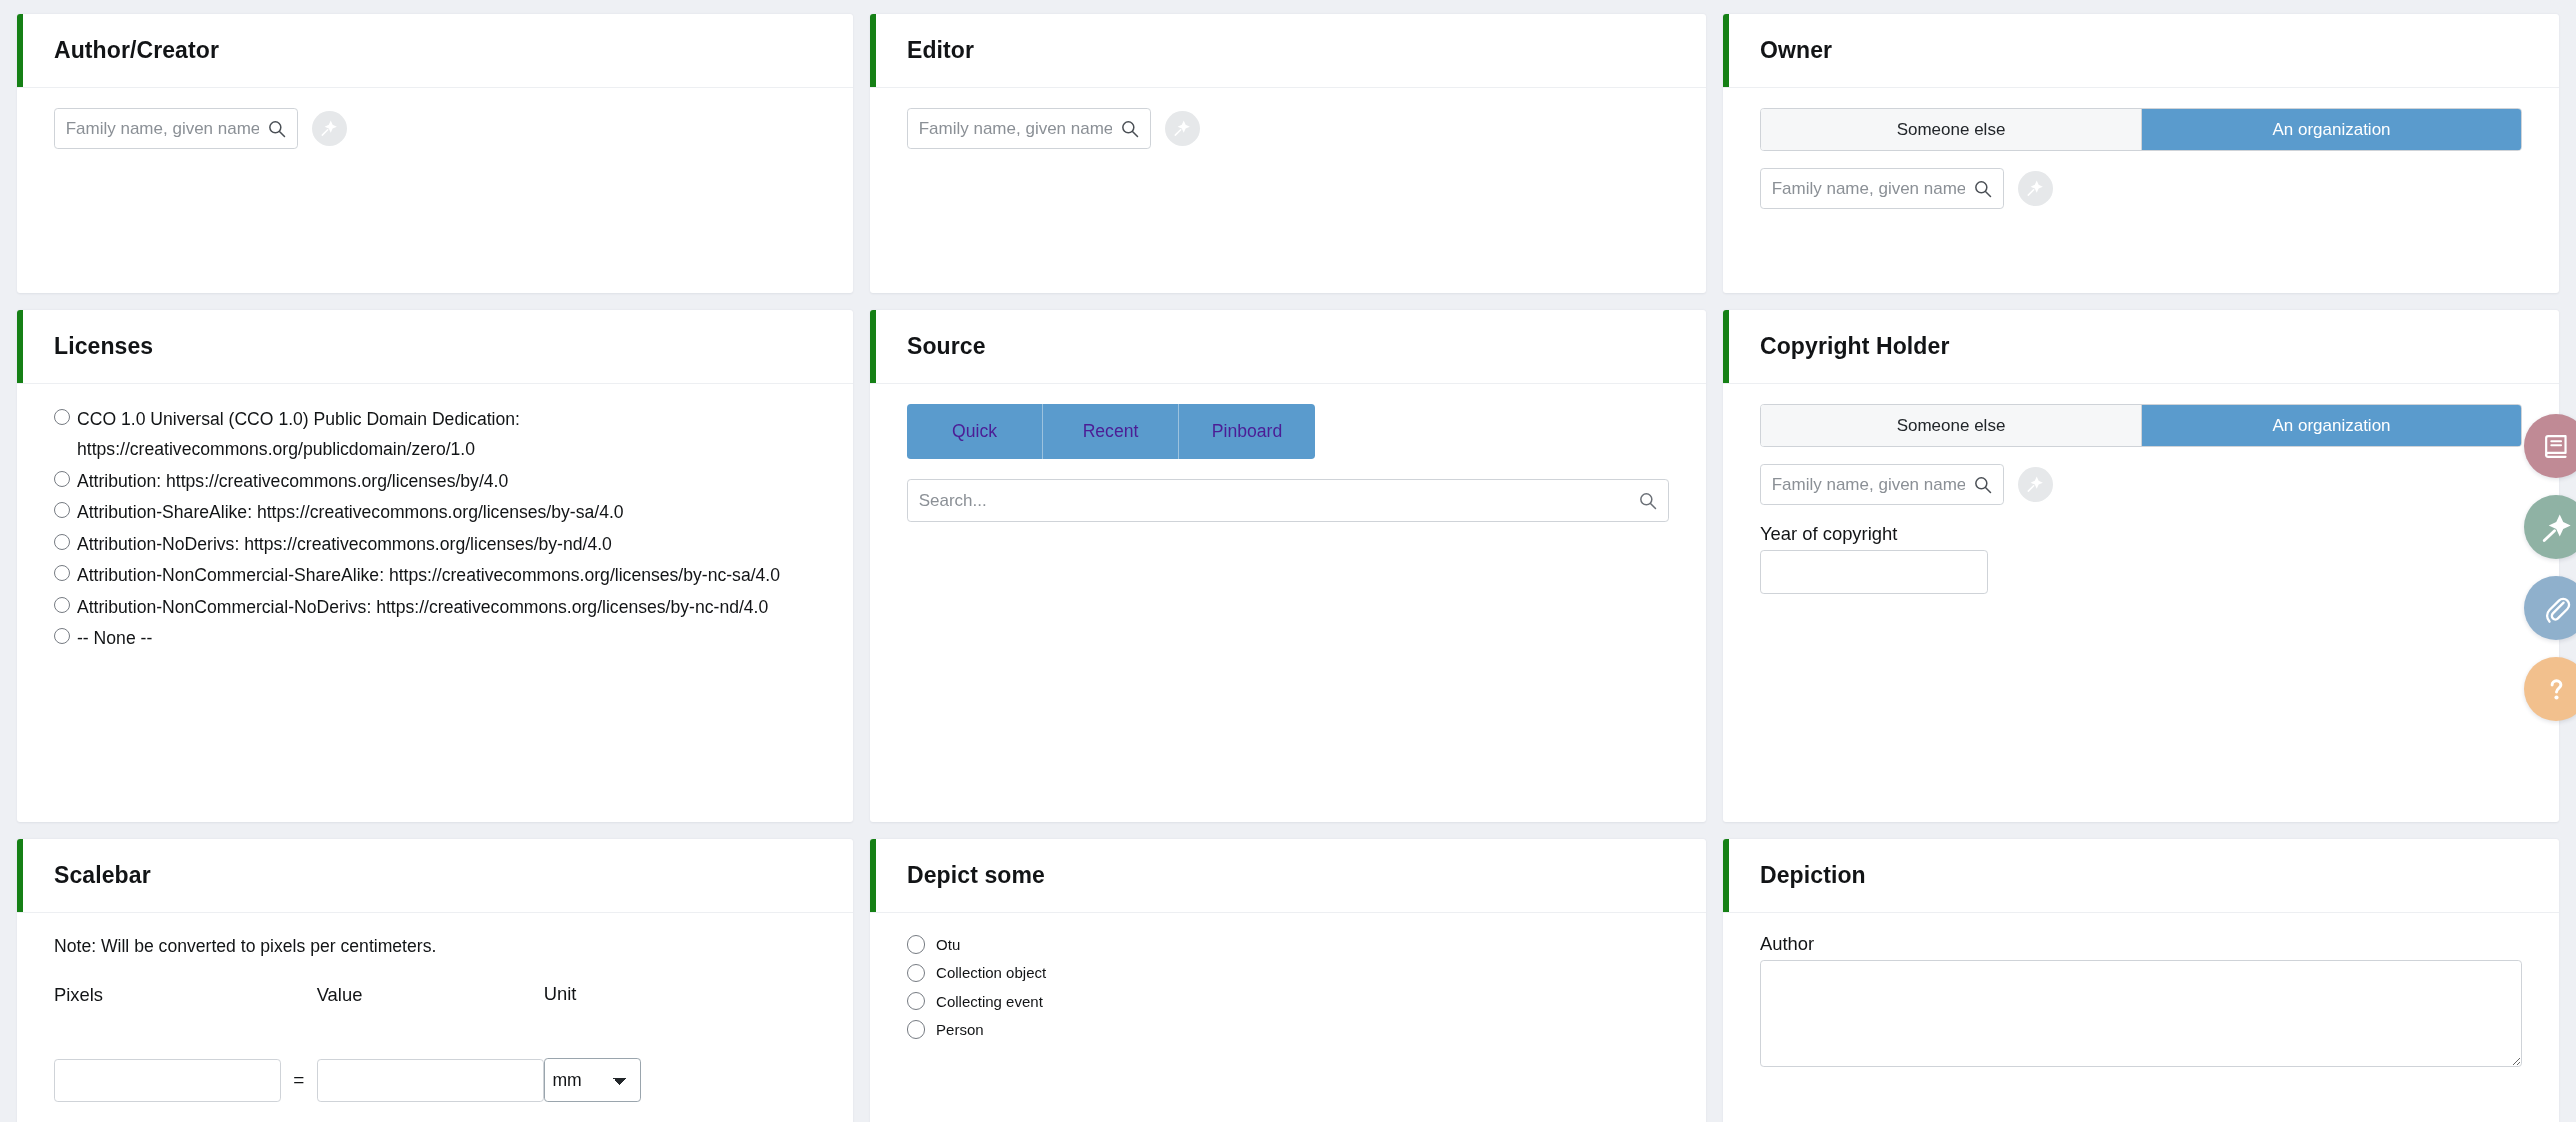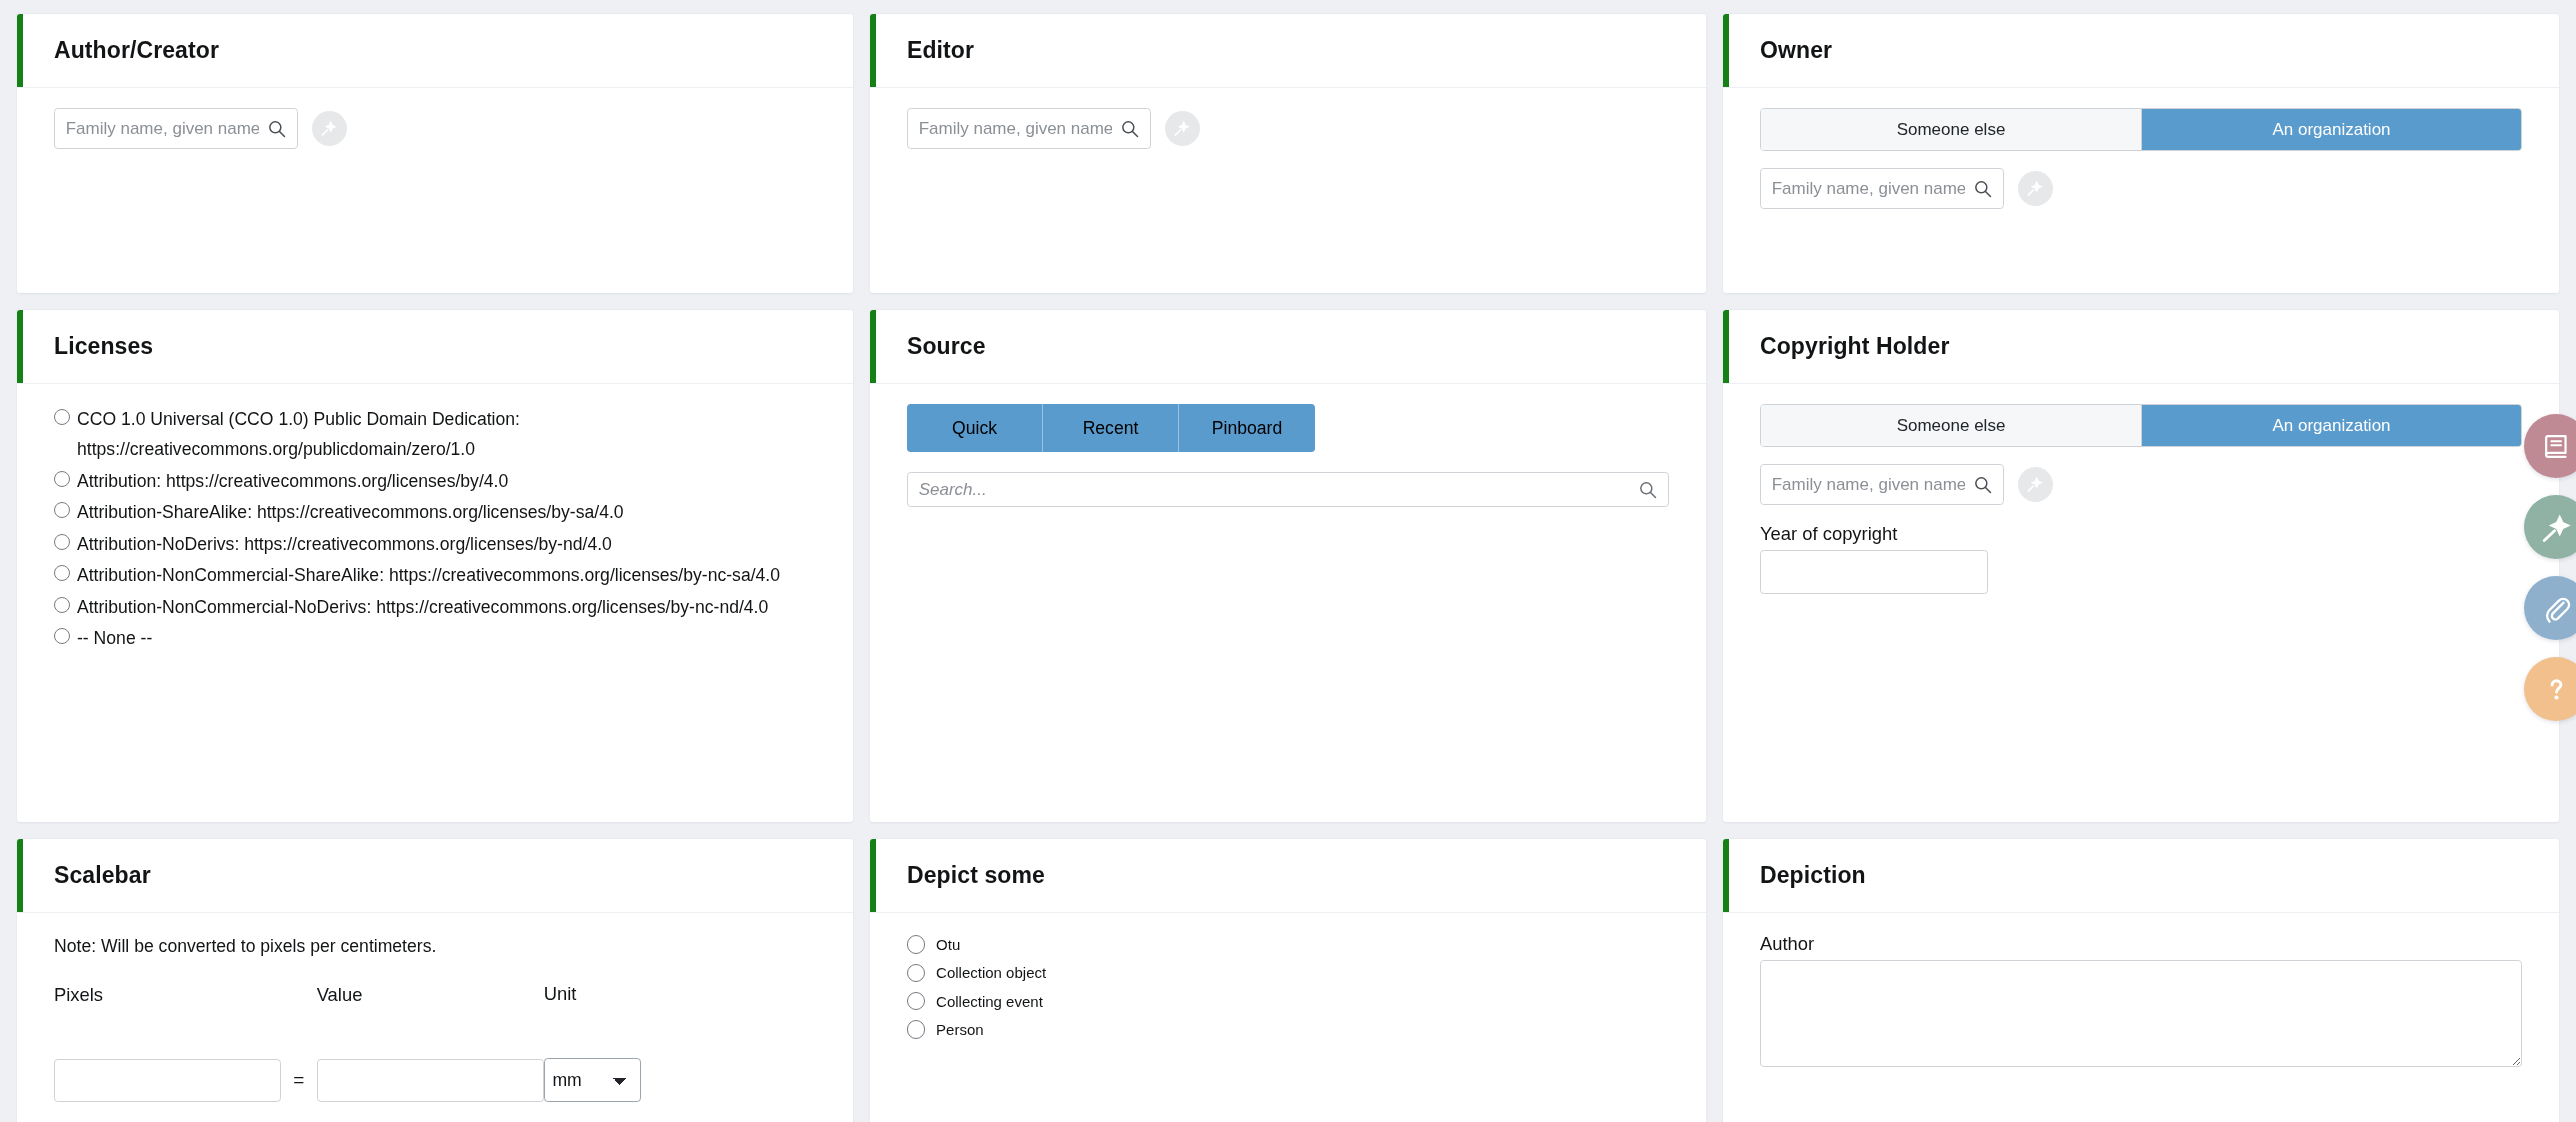--- a/index.html
+++ b/index.html
@@ -153,36 +153,36 @@
   .radio-list.compact .rb { width: 18.4px; height: 18.4px; margin-top: 2.3px; margin-right: 10.7px; }
 
   
   .tabs {
     display: inline-flex;
     border-radius: 3.8px;
     overflow: hidden;
     margin-bottom: 20px;
   }
   .tab {
-    height: 48px;
+    height: 55px;
     min-width: 136px;
     background: #5a9bcd;
-    color: #000000;
+    color: #4c1d95;
     font-size: 17.6px;
     border: none;
     border-right: 0.8px solid #9cc2de;
     font-family: "Liberation Sans", sans-serif;
     cursor: pointer;
   }
   .tab:last-child { border-right: none; }
   .search-full {
     position: relative;
     width: 100%;
   }
-  .search-full .txt-input { width: 100%; height: 35px; font-style: italic; }
+  .search-full .txt-input { width: 100%; height: 43px; }
 
   
   .field-label {
     font-size: 18.4px;
     color: #121416;
     margin-bottom: 4.6px;
     display: block;
   }
   .year-input { width: 228px; height: 44px; padding-right: 10.7px; }
   .note-text {

